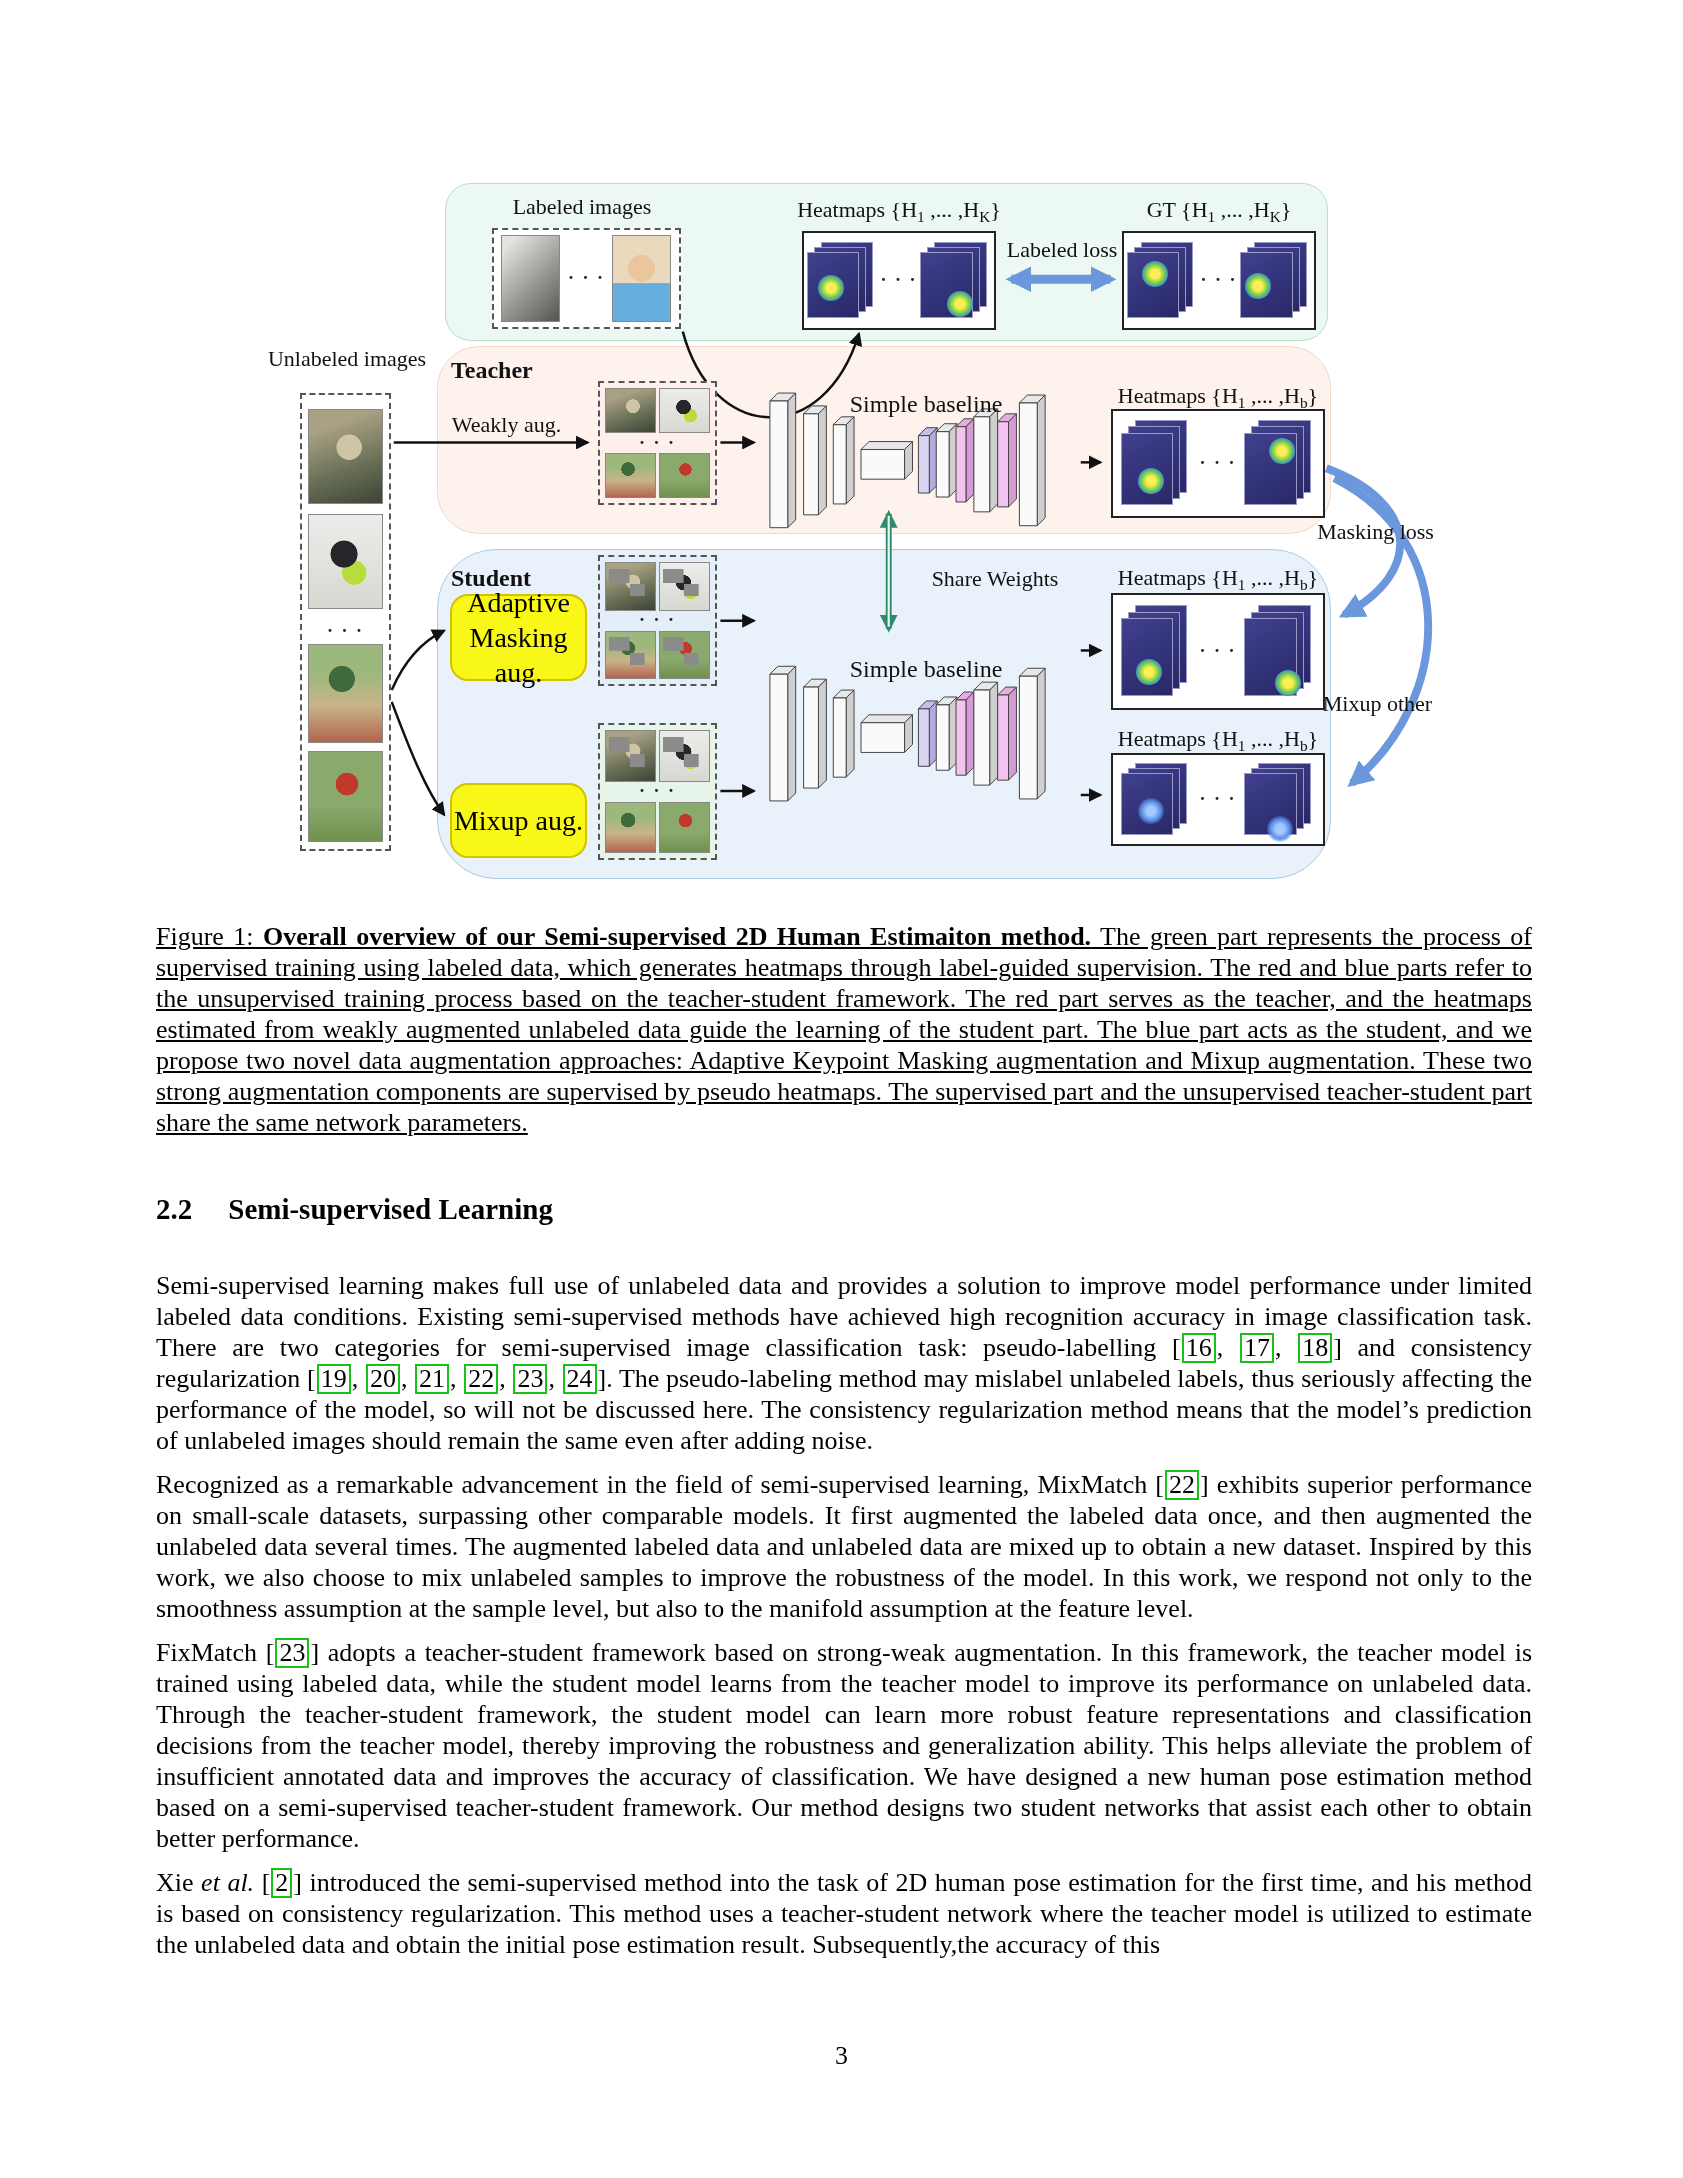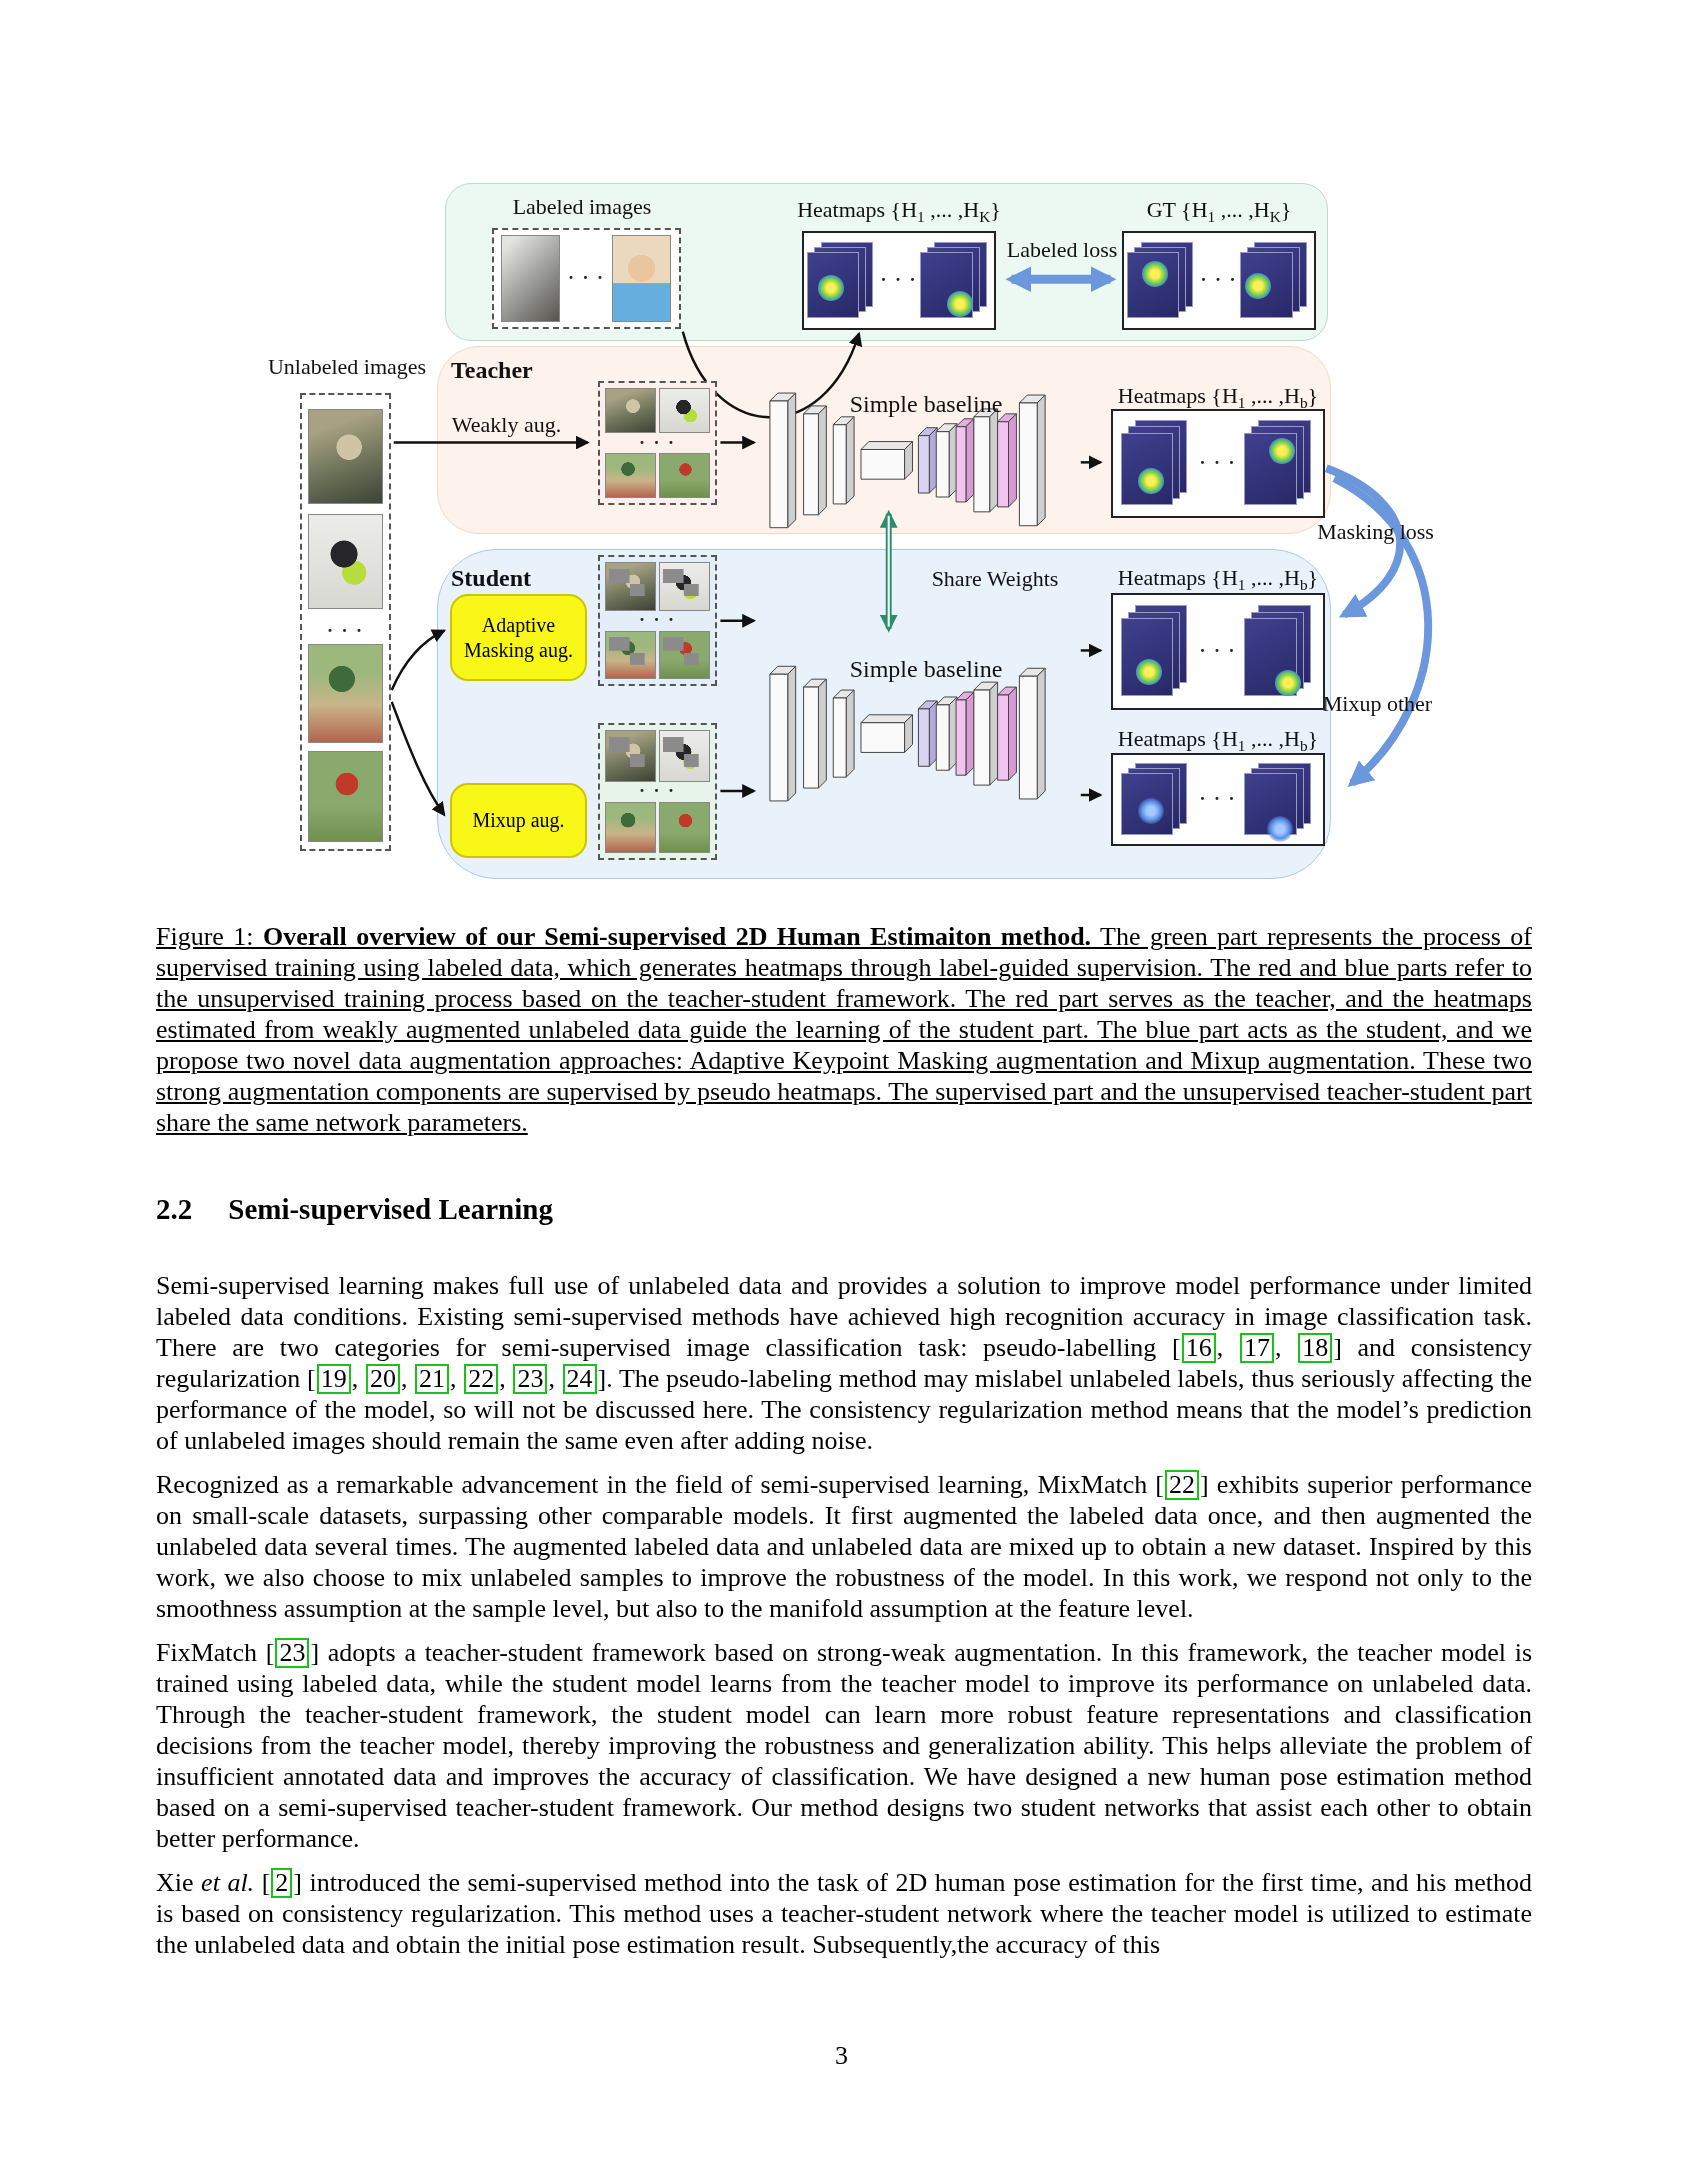--- a/index.html
+++ b/index.html
@@ -43,21 +43,21 @@
   .masked::after{content:"";position:absolute;inset:0;
      background-image:linear-gradient(#8b8b8b,#8b8b8b),linear-gradient(#8b8b8b,#8b8b8b);
      background-size:42% 30%,30% 26%;background-position:12% 18%,70% 62%;background-repeat:no-repeat;}
 
   .aug-grid{position:absolute;display:grid;grid-template-columns:1fr 1fr;grid-template-rows:1fr 14px 1fr;
             gap:3px;padding:5px;box-sizing:border-box;z-index:3;}
   .aug-grid .dots{grid-column:1 / span 2;align-self:center;}
 
   .aug-btn{position:absolute;background:var(--aug-button-bg);border:2px solid var(--aug-button-border);
            border-radius:18px;display:flex;align-items:center;justify-content:center;text-align:center;
-           font-size:20px;line-height:1.25;white-space:pre-line;z-index:3;box-sizing:border-box;}
+           font-size:28px;line-height:1.25;white-space:pre-line;z-index:3;box-sizing:border-box;}
 
   
   .hm-panel{position:absolute;background:#fff;border:2px solid #222;display:flex;align-items:center;
             justify-content:space-evenly;z-index:3;box-sizing:border-box;}
   .hm-stack{position:relative;width:71px;height:82%;}
   .hm-card{position:absolute;width:74%;height:84%;background:linear-gradient(150deg,#40408e,#28286а);
            background:linear-gradient(150deg,#40408e,#282868);border:1px solid #9a9ac4;box-sizing:border-box;}
   .hm-c3{left:14px;top:0;}.hm-c2{left:7px;top:7%;}.hm-c1{left:0;top:14%;}
   .hot{position:absolute;width:26px;height:26px;border-radius:50%;
        background:radial-gradient(circle,#ffef52 0 24%,#6fce4c 52%,#3f86d8 72%,rgba(60,60,138,0) 82%);}
@@ -230,21 +230,21 @@
       <div class="dots">· · ·</div>
       <div class="hm-stack">
         <div class="hm-card hm-c3"></div>
           <div class="hm-card hm-c2"></div>
         <div class="hm-card hm-c1">
             <div class="hot" style="left:4px;top:20px;"></div>
           </div>
       </div>
     </div>
 
-    <div class="fig-label" style="left:99px;top:164px;width:160px;margin-top:8px;">Unlabeled images</div>
+    <div class="fig-label" style="left:99px;top:164px;width:160px;">Unlabeled images</div>
     <div class="dashed" style="left:132px;top:210px;width:91px;height:458px;background:#fff;">
       <div class="ph ph-skate" style="position:absolute;left:6px;top:14px;width:75px;height:95px;"></div>
       <div class="ph ph-ski" style="position:absolute;left:6px;top:119px;width:75px;height:95px;"></div>
       <div class="dots" style="position:absolute;left:0;top:226px;width:100%;">· · ·</div>
       <div class="ph ph-bat" style="position:absolute;left:6px;top:249px;width:75px;height:99px;"></div>
       <div class="ph ph-red" style="position:absolute;left:6px;top:356px;width:75px;height:91px;"></div>
     </div>
 
     <div class="fig-title" style="left:283px;top:174px;">Teacher</div>
     <div class="fig-label" style="left:269px;top:230px;width:139px;">Weakly aug.</div>

